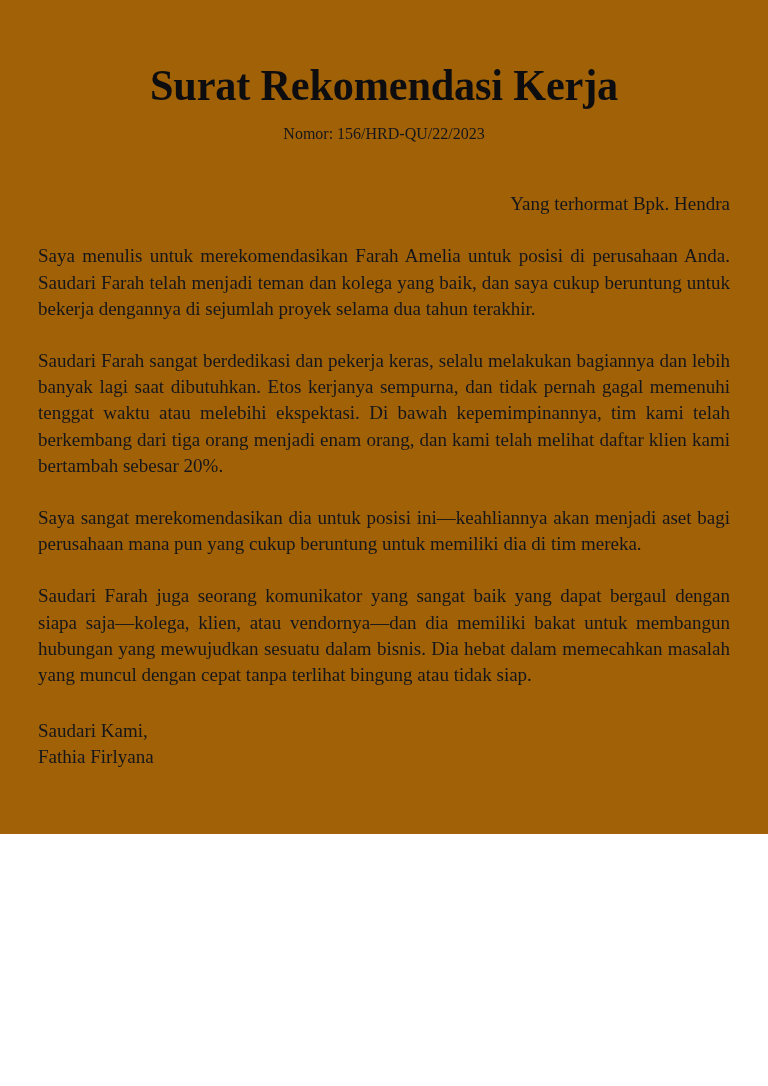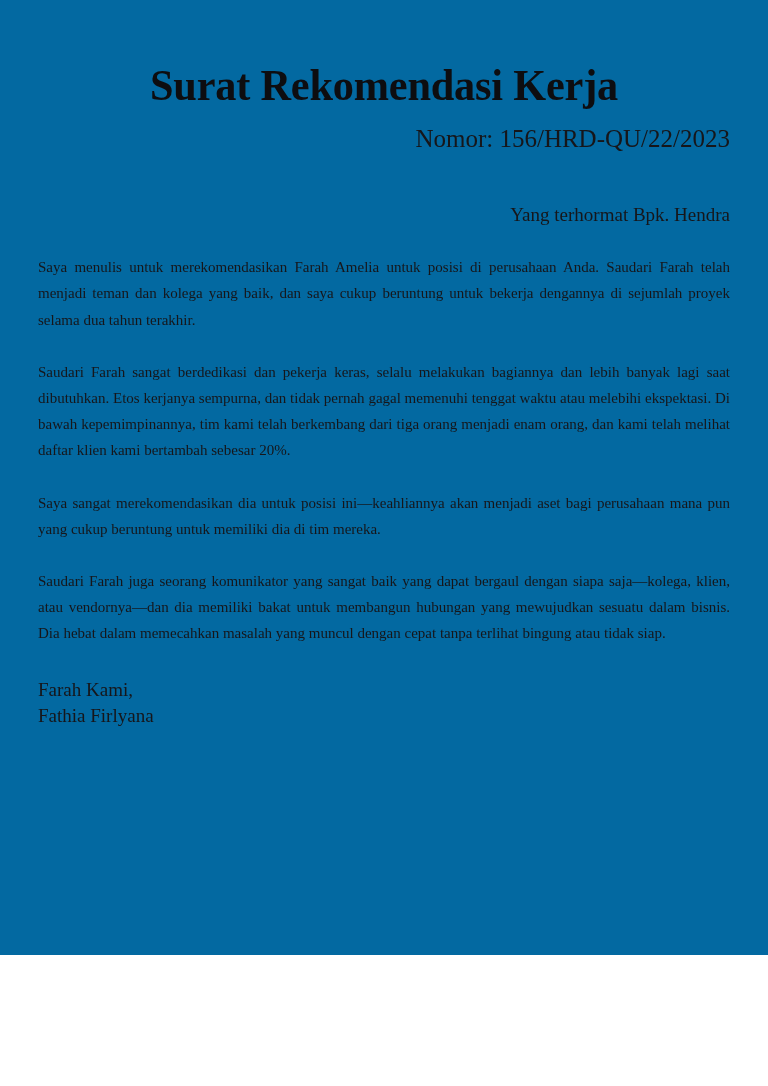--- a/index.html
+++ b/index.html
@@ -13,22 +13,22 @@
     height: 1086px;
     overflow: hidden;
     font-family: "Liberation Serif", "DejaVu Serif", serif;
     color: #16161a;
     -webkit-font-smoothing: antialiased;
   }
 
   .page {
     position: relative;
     width: 768px;
-    height: 955px;
-    background: #0369a1;
+    height: 834px;
+    background: #a16207;
     box-sizing: border-box;
     padding: 8px;
   }
 
   .doc-body {
     position: absolute;
     left: 38px;
     top: 0;
     width: 692px;
   }
@@ -48,42 +48,41 @@
     color: #0d0d10;
     margin: 0;
     transform: scaleX(0.94);
     transform-origin: center center;
     white-space: nowrap;
   }
 
   .doc-subtitle {
     font-family: "Liberation Serif", "DejaVu Serif", serif;
     font-weight: normal;
-    font-size: 25px;
+    font-size: 16px;
     line-height: 1.2;
     color: #16161a;
     margin: 0;
     padding-top: 15px;
-    text-align: right;
   }
 
   
   .letter {
     padding-top: 48px;
   }
 
   .salutation {
     font-size: 19px;
     line-height: 26px;
     text-align: right;
     margin: 0;
   }
 
   .para {
-    font-size: 15px;
+    font-size: 19px;
     line-height: 26.2px;
     text-align: justify;
     text-justify: inter-word;
     margin: 0;
     padding-top: 26px;
     hyphens: none;
   }
 
   .closing {
     padding-top: 30px;
@@ -113,19 +112,19 @@
 
       <p class="para">Saya menulis untuk merekomendasikan Farah Amelia untuk posisi di perusahaan Anda. Saudari Farah telah menjadi teman dan kolega yang baik, dan saya cukup beruntung untuk bekerja dengannya di sejumlah proyek selama dua tahun terakhir.</p>
 
       <p class="para">Saudari Farah sangat berdedikasi dan pekerja keras, selalu melakukan bagiannya dan lebih banyak lagi saat dibutuhkan. Etos kerjanya sempurna, dan tidak pernah gagal memenuhi tenggat waktu atau melebihi ekspektasi. Di bawah kepemimpinannya, tim kami telah berkembang dari tiga orang menjadi enam orang, dan kami telah melihat daftar klien kami bertambah sebesar 20%.</p>
 
       <p class="para">Saya sangat merekomendasikan dia untuk posisi ini—keahliannya akan menjadi aset bagi perusahaan mana pun yang cukup beruntung untuk memiliki dia di tim mereka.</p>
 
       <p class="para">Saudari Farah juga seorang komunikator yang sangat baik yang dapat bergaul dengan siapa saja—kolega, klien, atau vendornya—dan dia memiliki bakat untuk membangun hubungan yang mewujudkan sesuatu dalam bisnis. Dia hebat dalam memecahkan masalah yang muncul dengan cepat tanpa terlihat bingung atau tidak siap.</p>
 
       <div class="closing">
-        <p class="closing-line">Farah Kami,</p>
+        <p class="closing-line">Saudari Kami,</p>
         <p class="closing-line">Fathia Firlyana</p>
       </div>
 
     </div>
   </div>
 </div>
 
 </body></html>

